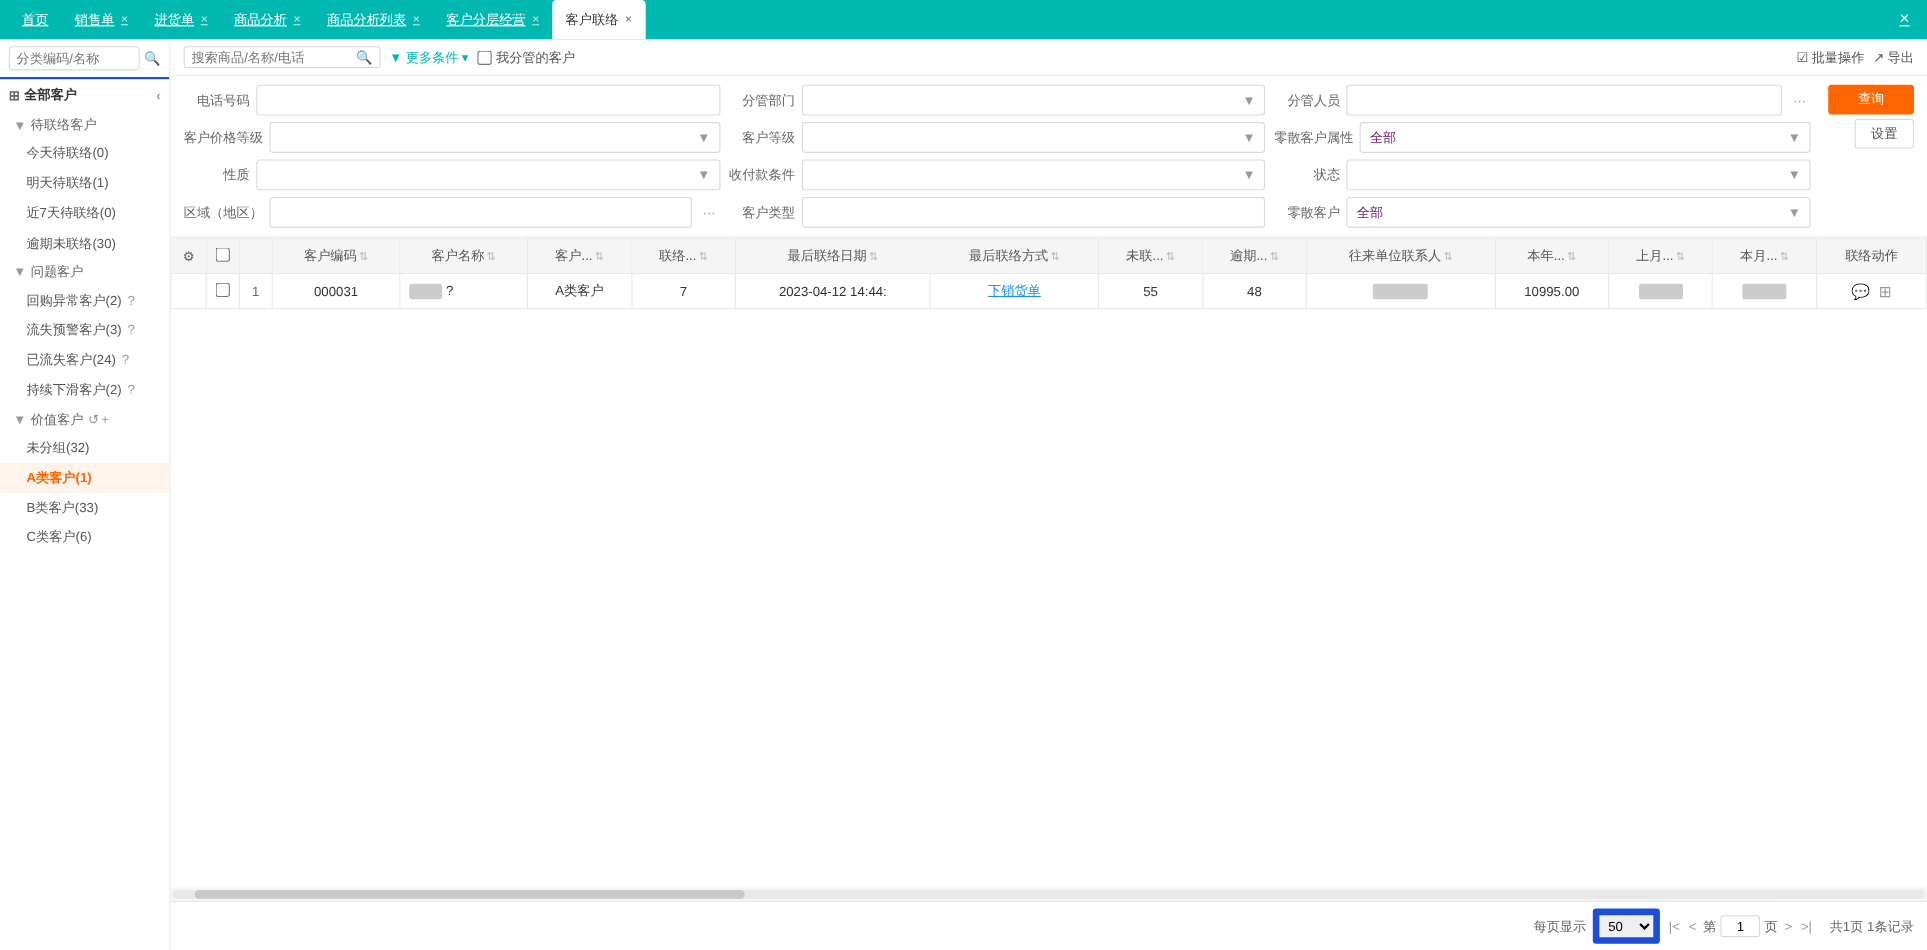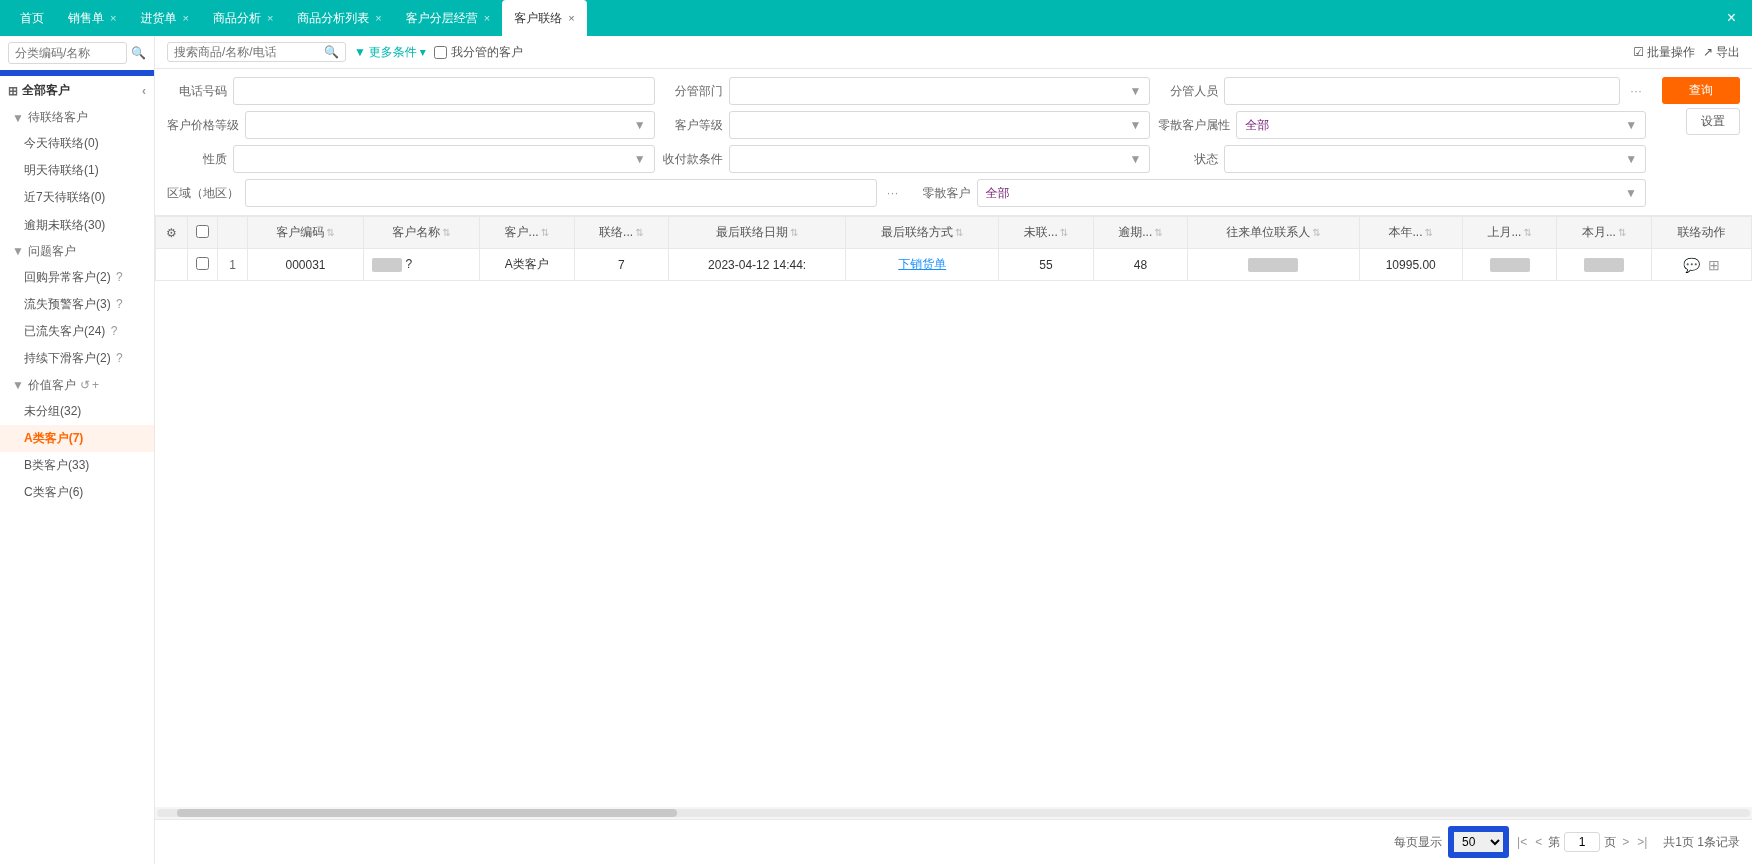--- a/index.html
+++ b/index.html
@@ -3,20 +3,21 @@
   <meta charset="utf-8">
   <style>
     * { box-sizing: border-box; margin: 0; padding: 0; font-family: 'Microsoft YaHei', Arial, sans-serif; font-size: 12px; }
     body { background: #f5f5f5; overflow: hidden; width: 1752px; height: 864px; }
 
     
     .top-nav {
       display: flex; align-items: center;
       background: #00b8b0; height: 36px; padding: 0 8px;
       color: #fff;
+      text-decoration: underline;
     }
     .nav-item {
       padding: 0 12px; height: 36px; display: flex; align-items: center; cursor: pointer;
       color: #fff; font-size: 13px; white-space: nowrap;
     }
     .nav-item.active { background: #fff; color: #333; border-radius: 4px 4px 0 0; }
     .nav-item .close-x { margin-left: 6px; font-size: 11px; opacity: 0.7; }
     .nav-spacer { flex: 1; }
     .nav-close { color: #fff; font-size: 16px; cursor: pointer; padding: 0 8px; }
 
@@ -24,21 +25,21 @@
     .main-layout { display: flex; height: calc(864px - 36px); }
 
     
     .sidebar {
       width: 155px; min-width: 155px; background: #fff;
       border-right: 1px solid #e8e8e8; display: flex; flex-direction: column;
       overflow-y: auto;
     }
     .sidebar-search {
       display: flex; align-items: center; padding: 6px 8px;
-      border-bottom: 6px solid #1d4ed8;
+      border-bottom: 2px solid #1d4ed8;
     }
     .sidebar-search input {
       border: 1px solid #d9d9d9; border-radius: 3px; padding: 3px 6px;
       width: 100%; outline: none; font-size: 12px; color: #999;
     }
     .sidebar-search .search-icon { margin-left: 4px; color: #00b8b0; cursor: pointer; }
 
     .sidebar-section-header {
       display: flex; align-items: center; padding: 6px 8px;
       font-weight: bold; color: #333; cursor: pointer;
@@ -260,21 +261,21 @@
     <div class="sidebar-group-label">
       <span class="arrow">▼</span>
       <span>价值客户</span>
       <span class="reload-icon" style="margin-left:4px;">↺</span>
       <span class="add-icon" style="margin-left:2px;">+</span>
     </div>
     <div class="sidebar-item sub">
       <span>未分组(32)</span>
     </div>
     <div class="sidebar-item sub active">
-      <span>A类客户(7)</span>
+      <span>A类客户(1)</span>
     </div>
     <div class="sidebar-item sub">
       <span>B类客户(33)</span>
     </div>
     <div class="sidebar-item sub">
       <span>C类客户(6)</span>
     </div>
   </div>
 
   <div class="content-area">
@@ -373,20 +374,24 @@
                 <span class="select-arrow">▼</span>
               </div>
             </div>
           </div>
 
           <div class="filter-row">
             <div class="filter-field">
               <span class="filter-label">区域（地区）</span>
               <input class="filter-input" type="text" style="flex: 1 1 0%;">
               <span class="filter-dots">···</span>
+            </div>
+            <div class="filter-field">
+              <span class="filter-label">客户类型</span>
+              <input class="filter-input" type="text" style="">
             </div>
             <div class="filter-field">
               <span class="filter-label">零散客户</span>
               <div class="filter-select">
                 <span class="filter-select-text">全部</span>
                 <span class="select-arrow">▼</span>
               </div>
             </div>
           </div>
         </div>

